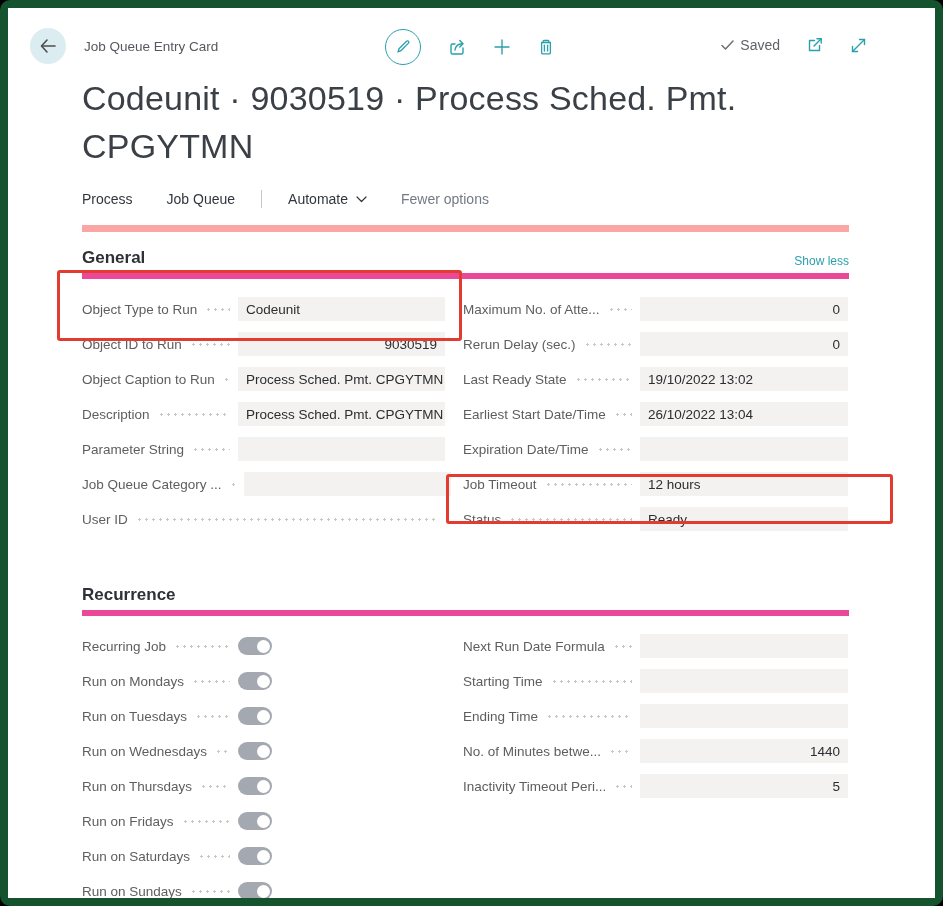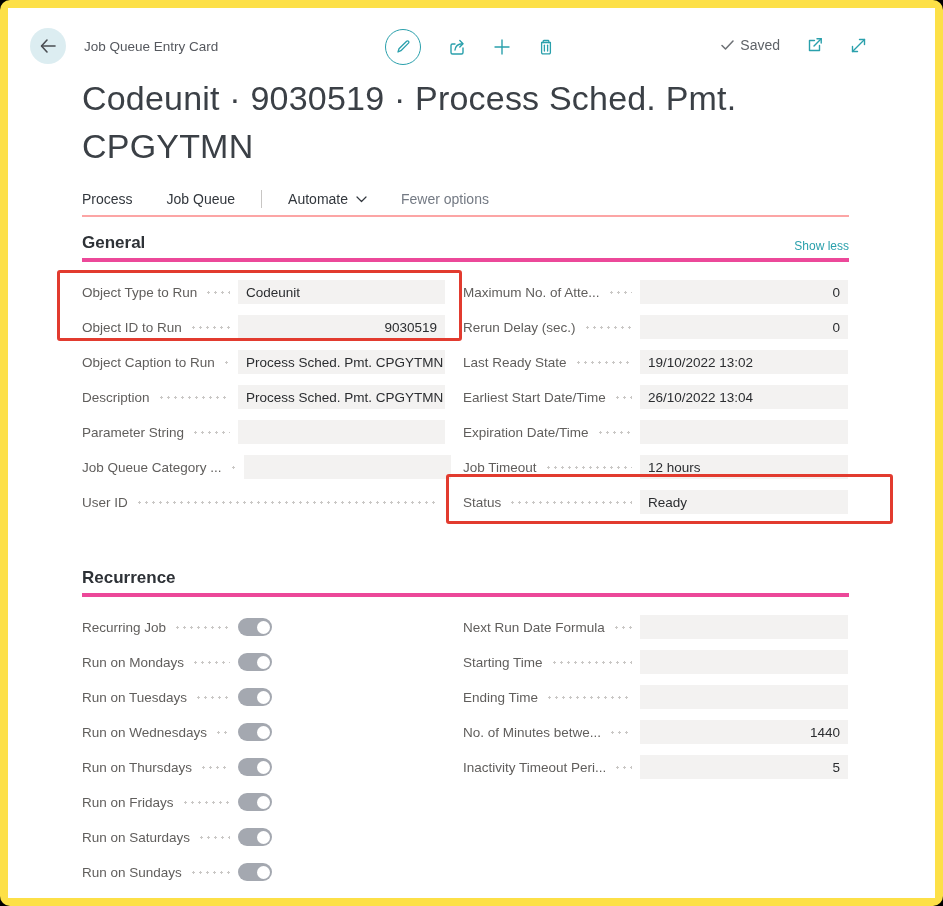--- a/index.html
+++ b/index.html
@@ -1,43 +1,43 @@
 <!DOCTYPE html>
 <html><head>
 <meta charset="utf-8">
 <style>
   * { margin:0; padding:0; box-sizing:border-box; }
   html,body { width:943px; height:906px; }
   body { font-family:"Liberation Sans", sans-serif; background:#000; }
-  .frame { position:relative; width:943px; height:906px; background:#fde047; border-radius:10px; overflow:hidden; }
+  .frame { position:relative; width:943px; height:906px; background:#14532d; border-radius:10px; overflow:hidden; }
   .page { position:absolute; left:8px; top:8px; width:927px; height:890px; background:#fff; overflow:hidden; }
 
   
   .topbar { position:absolute; left:22px; right:26px; top:20px; height:38px; }
   .topbar-left { position:absolute; left:0; top:0; display:flex; align-items:center; }
   .back-btn { width:36px; height:36px; border-radius:50%; background:#dcedf1; display:flex; align-items:center; justify-content:center; cursor:pointer; }
   .page-label { margin-left:18px; font-size:13.5px; color:#55585e; }
   .topbar-center { position:absolute; left:50%; top:1px; transform:translateX(-50%); display:flex; align-items:center; gap:26px; }
   .edit-circle { width:36px; height:36px; border-radius:50%; border:1.5px solid #2aa0ac; display:flex; align-items:center; justify-content:center; background:#fff; cursor:pointer; }
   .tb-icon { display:flex; align-items:center; justify-content:center; cursor:pointer; }
   .topbar-right { position:absolute; right:42px; top:8px; display:flex; align-items:center; gap:26px; }
   .saved { display:flex; align-items:center; gap:6px; font-size:14px; color:#5f6368;justify-content:flex-end; }
 
   
   .title { margin:8px 0 0 74px; max-width:660px; font-size:34px; font-weight:300; line-height:48px; color:#3b4046; letter-spacing:.2px; }
 
   
-  .menubar { margin:20px 86px 0 74px; padding-bottom:7px; border-bottom:2px solid #fca5a5; display:flex; align-items:center; gap:34px; font-size:14px; color:#32373d; }
+  .menubar { margin:20px 86px 0 74px; padding-bottom:17px; border-bottom:7px solid #fca5a5; display:flex; align-items:center; gap:34px; font-size:14px; color:#32373d; }
   .menu-item { cursor:pointer; display:flex; align-items:center; gap:8px; white-space:nowrap; }
   .menu-item.muted { color:#747a84; }
   .vdiv { width:1px; height:18px; background:#c8c6c4; margin:0 -8px; }
 
   
   .content { padding:0 86px 0 74px; }
-  .sec-head { display:flex; justify-content:space-between; align-items:flex-end; border-bottom:4px solid #ec4899; padding-bottom:5px; }
+  .sec-head { display:flex; justify-content:space-between; align-items:flex-end; border-bottom:6px solid #ec4899; padding-bottom:5px; }
   .sec-head h2 { font-size:17px; font-weight:700; color:#2e3237; }
   .show-less { font-size:12px; color:#2aa0ac; cursor:pointer; text-decoration:none; }
   .sec-head.general { margin-top:16px; }
   .sec-head.recurrence { margin-top:54px; }
 
   .grid { display:grid; grid-template-columns:363px 385px; column-gap:18px; margin-top:18px; }
   .col { display:flex; flex-direction:column; gap:11px; }
   .frow { display:flex; align-items:center; height:24px; }
   .flabel { color:#605e5c; font-size:13.5px; white-space:nowrap; }
   .leader { flex:1; align-self:stretch; min-width:6px; margin:0 8px;

